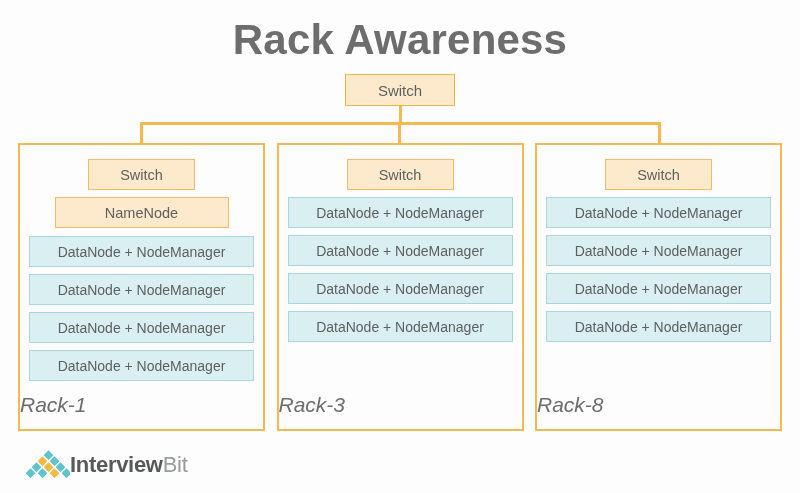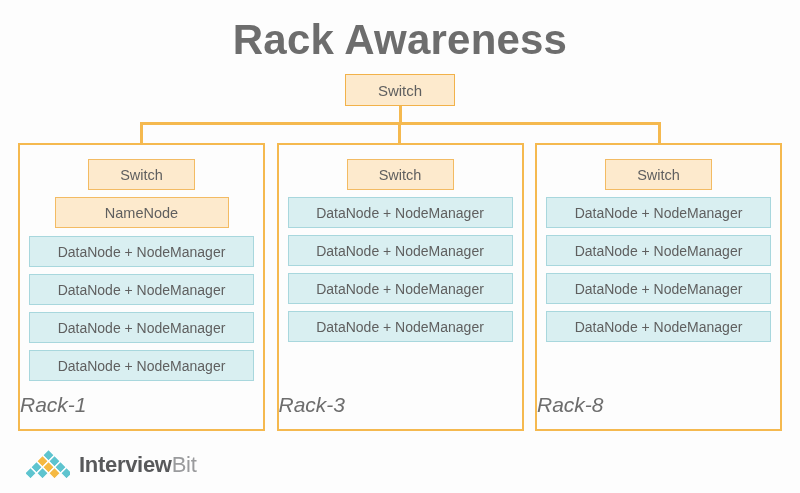--- a/index.html
+++ b/index.html
@@ -132,21 +132,20 @@
     font-style: italic;
   }
 
   
   #logo {
     position: absolute;
     left: 26px;
     top: 450px;
     display: flex;
     align-items: center;
-    gap: 9px;
     text-align: right;
   }
   #logo-mark { width: 44px; height: 30px; display: block; }
   #logo-text {
     font-size: 22px;
     letter-spacing: -0.3px;
     white-space: nowrap;
   }
   #logo-text .lt-strong { font-weight: bold; color: #58595b; }
   #logo-text .lt-light  { font-weight: normal; color: #9a9b9d; }

